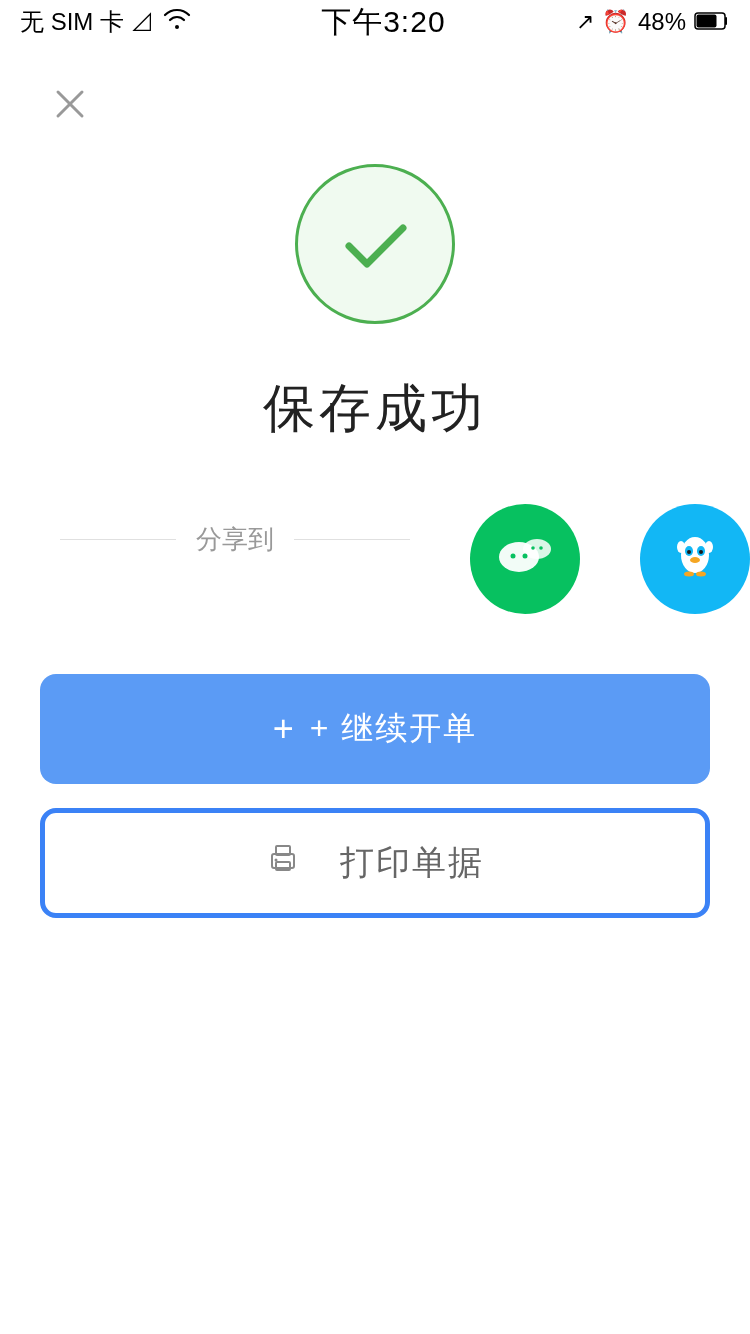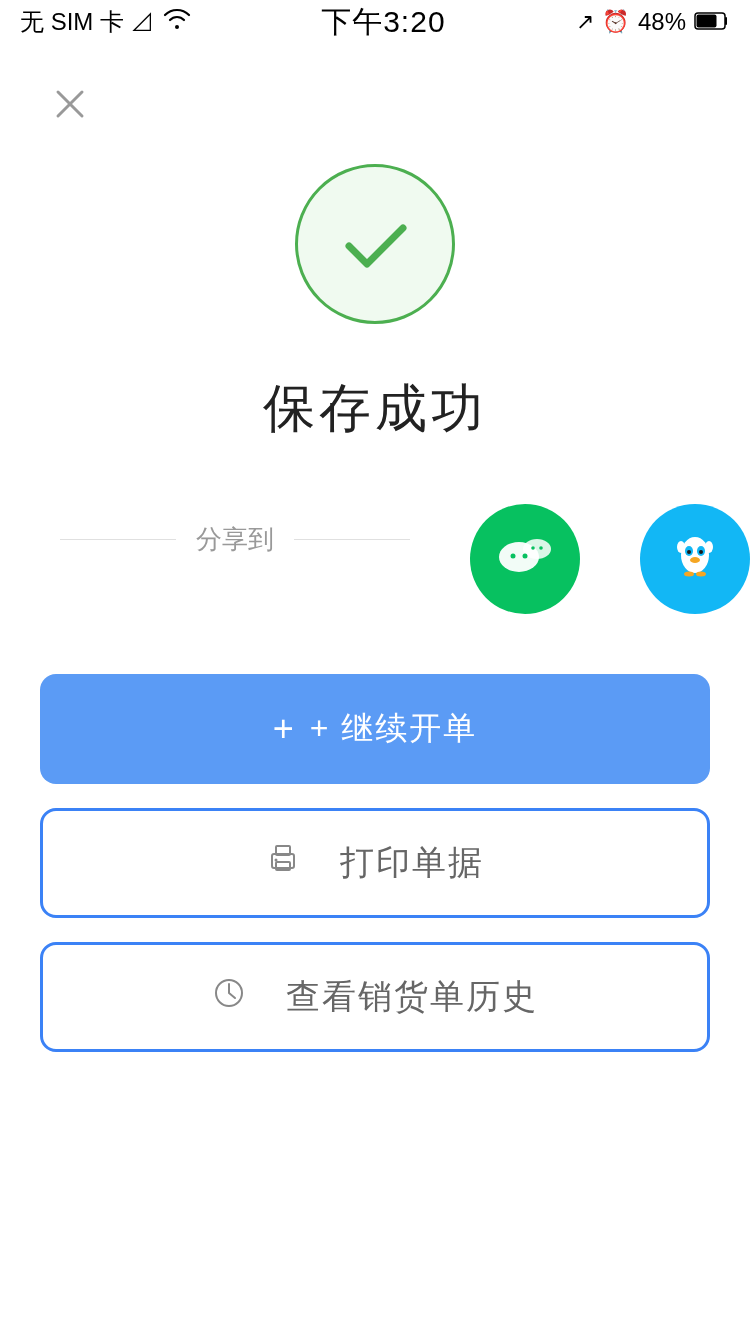--- a/index.html
+++ b/index.html
@@ -181,21 +181,21 @@
     }
 
     .btn-primary {
       background: #5B9BF5;
       color: #fff;
     }
 
     .btn-secondary {
       background: #fff;
       color: #666;
-      border: 3px solid #3b82f6;
+      border: 5px solid #3b82f6;
       gap: 40px;
     }
   </style>
 </head>
 <body>
 
 <div class="status-bar">
   <div class="status-bar-left">
     <span>无 SIM 卡 ⊿</span>
     <span>
@@ -301,25 +301,16 @@
         <svg width="34" height="34" viewBox="0 0 34 34" fill="none" xmlns="http://www.w3.org/2000/svg">
           <rect x="6" y="12" width="22" height="14" rx="2" stroke="#888" stroke-width="2"></rect>
           <rect x="10" y="4" width="14" height="9" rx="1" stroke="#888" stroke-width="2"></rect>
           <rect x="10" y="20" width="14" height="8" rx="1" stroke="#888" stroke-width="2"></rect>
           <circle cx="10" cy="18" r="1.5" fill="#888"></circle>
         </svg>
       </span>
       <span style="font-size:34px; color:#666; letter-spacing:2px;">打印单据</span>
     </button>
 
-    <button class="action-btn btn-secondary">
-      <span style="font-size:32px; color:#888;">
-        <svg width="34" height="34" viewBox="0 0 34 34" fill="none" xmlns="http://www.w3.org/2000/svg">
-          <circle cx="17" cy="17" r="13" stroke="#888" stroke-width="2"></circle>
-          <polyline points="17,8 17,17 23,22" stroke="#888" stroke-width="2" stroke-linecap="round" stroke-linejoin="round"></polyline>
-        </svg>
-      </span>
-      <span style="font-size:34px; color:#666; letter-spacing:2px;">查看销货单历史</span>
-    </button>
 
   </div>
 
 </div>
 
 </body></html>

